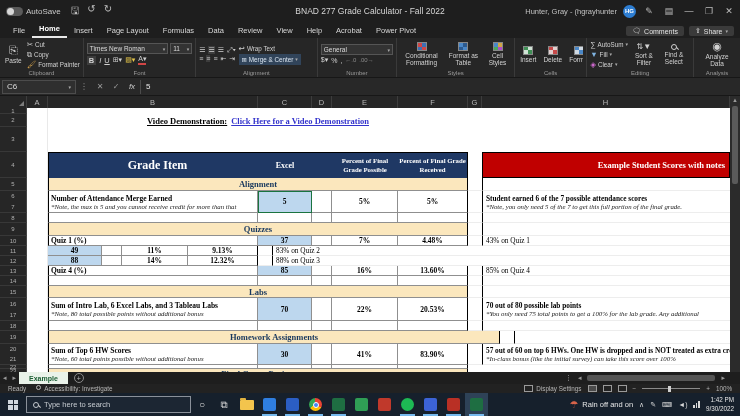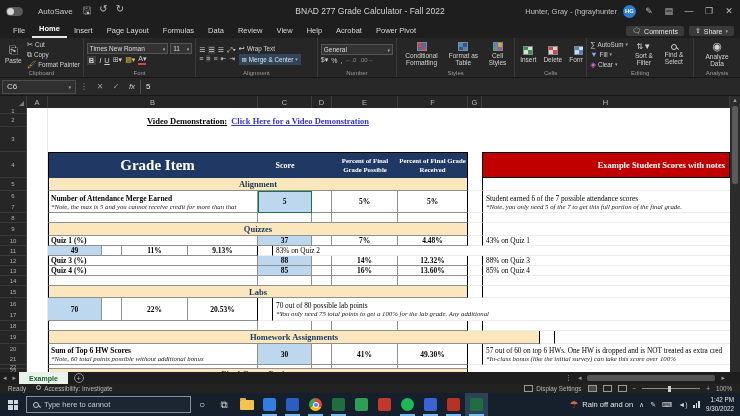--- a/index.html
+++ b/index.html
@@ -3,21 +3,21 @@
 <meta charset="utf-8">
 <style>
   * { margin:0; padding:0; box-sizing:border-box; }
   html,body { width:740px; height:416px; overflow:hidden; background:#000; }
   .screen { width:740px; height:416px; display:flex; flex-direction:column;
             font-family:"Liberation Sans", sans-serif; }
 
   
   .titlebar { height:22px; background:#1e1e1e; display:flex; align-items:center;
               color:#c9c9c9; font-size:8px; position:relative; flex:0 0 auto; }
-  .autosave { display:flex; align-items:center; gap:15px; padding:0 6px; }
+  .autosave { display:flex; align-items:center; gap:3px; padding:0 6px; }
   .toggle { width:17px; height:9px; border-radius:5px; background:#5a5a5a; position:relative; }
   .toggle::after { content:""; position:absolute; left:1px; top:1px; width:7px; height:7px;
                    border-radius:50%; background:#d8d8d8; }
   .qat { display:flex; gap:8px; color:#bdbdbd; font-size:10px; margin-left:4px; }
   .win-title { position:absolute; left:0; right:0; text-align:center; font-size:8.5px; color:#d6d6d6; pointer-events:none; }
   .tb-right { margin-left:auto; display:flex; align-items:center; gap:6px; padding-right:4px; z-index:2; }
   .user-name { font-size:7.5px; color:#c2c2c2; }
   .avatar { width:13px; height:13px; border-radius:50%; background:#2d7dd2; color:#fff;
             font-size:6px; font-weight:bold; display:flex; align-items:center; justify-content:center; }
   .winbtn { width:14px; text-align:center; color:#bdbdbd; font-size:9px; }
@@ -87,35 +87,35 @@
   .cH { flex:1; overflow:hidden; }
   .tcell { border-right:1px solid #8f8f8f; border-bottom:1px solid #8f8f8f; }
   .tl { border-left:1.5px solid #000; }
   .tr2 { border-right:1.5px solid #000 !important; }
   .lbl { font-weight:bold; font-size:7.5px; color:#000; padding-left:2px; display:flex; align-items:center; white-space:nowrap; overflow:hidden; }
   .nte { font-style:italic; font-size:6.8px; color:#1a1a1a; padding-left:2px; white-space:nowrap; overflow:hidden; }
   .score { background:#BDD7EE; font-weight:bold; font-size:7.5px; display:flex; align-items:center; justify-content:center; }
   .sel { outline:1.5px solid #1a7340; outline-offset:-1px; }
   .val { font-weight:bold; font-size:7.5px; display:flex; align-items:center; justify-content:center; }
   .navy { background:#1F3864; color:#fff; }
-  .navy.h1 { font-weight:bold; font-size:15px; display:flex; align-items:center; justify-content:center;padding-left:8px; }
+  .navy.h1 { font-weight:bold; font-size:12px; display:flex; align-items:center; justify-content:center;padding-left:8px; }
   .navy.h2 { font-weight:bold; font-size:8px; display:flex; align-items:center; justify-content:center; }
   .navy.h3 { font-weight:bold; font-size:6.8px; line-height:1.2; display:flex; align-items:center;
              justify-content:center; text-align:center; }
   .tan { background:#FBE7BD; color:#17375E; font-weight:bold; font-size:8.5px;
          display:flex; align-items:center; justify-content:center; }
   .videoc { display:flex; align-items:center; justify-content:center; gap:4px; font-size:8.5px; font-weight:bold; }
   .vpfx { color:#000; text-decoration:underline; }
   .vlink { color:#3333cc; text-decoration:underline; }
   .redhdr { background:#C00000; color:#fff; font-weight:bold; font-size:8.5px;
             border:1.5px solid #000; display:flex; align-items:center; justify-content:flex-end;
             padding-right:4px; white-space:nowrap; }
   .noteL { border-left:1.5px solid #000; }
   .gl { border-bottom:1px solid #ededed; }
-  .hbold { font-weight:normal; font-size:7.3px; color:#000; padding-left:3px; white-space:nowrap; overflow:hidden; }
+  .hbold { font-weight:bold; font-size:7.3px; color:#000; padding-left:3px; white-space:nowrap; overflow:hidden; }
   .hital { font-style:italic; font-size:6.8px; color:#1a1a1a; padding-left:3px; white-space:nowrap; overflow:hidden; }
   .hreg { font-size:7.3px; color:#000; padding-left:3px; display:flex; align-items:center; white-space:nowrap; }
   .entry { display:flex; flex-direction:column; justify-content:center; }
   .vscroll { width:10px; background:#2b2b2b; display:flex; flex-direction:column; align-items:center; }
   .vthumb { width:6px; height:78px; background:#5a5a5a; margin-top:2px; border-radius:2px; }
   .sarrow { color:#9a9a9a; font-size:6px; line-height:8px; }
 
   
   .tabbar { height:12px; background:#1e1e1e; display:flex; align-items:center; color:#bdbdbd;
             font-size:7px; flex:0 0 auto; }
@@ -484,21 +484,21 @@
             <div class="cE"></div>
             <div class="cF"></div>
             <div class="cG"></div>
             <div class="cH"></div>
         </div>
 
         <div class="row" style="height:26px">
           <div class="rn">4</div>
           <div class="cA"></div>
           <div class="cB navy h1 tl" style="border-top:1.5px solid #000">Grade Item</div>
-          <div class="cC navy h2" style="border-top:1.5px solid #000">Score</div>
+          <div class="cC navy h2" style="border-top:1.5px solid #000">Excel</div>
           <div class="cD navy" style="border-top:1.5px solid #000"></div>
           <div class="cE navy h3" style="border-top:1.5px solid #000">Percent of Final Grade Possible</div>
           <div class="cF navy h3 tr2" style="border-top:1.5px solid #000">Percent of Final Grade Received</div>
           <div class="cG"></div>
           <div class="cH redhdr">Example Student Scores with notes</div>
         </div>
 
         <div class="row" style="height:13px">
           <div class="rn">5</div>
           <div class="cA"></div>
@@ -565,21 +565,20 @@
           <div class="cC tcell score">49</div>
           <div class="cD tcell"></div>
           <div class="cE tcell val">11%</div>
           <div class="cF tcell tr2 val">9.13%</div>
           <div class="cG gl"></div>
             <div class="cH noteL gl hreg">83% on Quiz 2</div>
         </div>
         <div class="row" style="height:10px">
           <div class="rn">12</div>
           <div class="cA"></div>
-          <div class="cB tl tcell lbl">Quiz 3 (%)</div>
           <div class="cC tcell score">88</div>
           <div class="cD tcell"></div>
           <div class="cE tcell val">14%</div>
           <div class="cF tcell tr2 val">12.32%</div>
           <div class="cG gl"></div>
             <div class="cH noteL gl hreg">88% on Quiz 3</div>
         </div>
         <div class="row" style="height:10px">
           <div class="rn">13</div>
           <div class="cA"></div>
@@ -611,20 +610,24 @@
           <div class="cG gl"></div>
             <div class="cH noteL gl"></div>
         </div>
 
         <div class="row" style="height:23px">
           <div class="rn dbl">
               <span>16</span>
               <span>17</span>
             </div>
           <div class="cA"></div>
+          <div class="cB tl tcell entry">
+            <div class="lbl">Sum of Intro Lab, 6 Excel Labs, and 3 Tableau Labs</div>
+            <div class="nte">*Note, 80 total possible points without additional bonus</div>
+          </div>
           <div class="cC tcell score">70</div>
           <div class="cD tcell"></div>
           <div class="cE tcell val">22%</div>
           <div class="cF tcell tr2 val">20.53%</div>
           <div class="cG gl"></div>
           <div class="cH noteL gl entry">
             <div class="hbold">70 out of 80 possible lab points</div>
             <div class="hital">*You only need 75 total points to get a 100% for the lab grade. Any additional</div>
           </div>
         </div>
@@ -637,39 +640,39 @@
             <div class="cD tcell"></div>
             <div class="cE tcell"></div>
             <div class="cF tcell tr2"></div>
             <div class="cG gl"></div>
             <div class="cH noteL gl"></div>
         </div>
 
         <div class="row" style="height:13px">
           <div class="rn">19</div>
           <div class="cA"></div>
-          <div class="tan tl tr2 tcell" style="width:492px">Homework Assignments</div>
+          <div class="tan tl tr2 tcell" style="width:452px">Homework Assignments</div>
           <div class="cG gl"></div>
             <div class="cH noteL gl"></div>
         </div>
 
         <div class="row" style="height:21px">
           <div class="rn dbl">
               <span>20</span>
               <span>21</span>
             </div>
           <div class="cA"></div>
           <div class="cB tl tcell entry">
             <div class="lbl">Sum of Top 6 HW Scores</div>
             <div class="nte">*Note, 60 total points possible without additional bonus</div>
           </div>
           <div class="cC tcell score">30</div>
           <div class="cD tcell"></div>
           <div class="cE tcell val">41%</div>
-          <div class="cF tcell tr2 val">49.30%</div>
+          <div class="cF tcell tr2 val">83.90%</div>
           <div class="cG gl"></div>
           <div class="cH noteL gl entry">
             <div class="hbold">57 out of 60 on top 6 HWs. One HW is dropped and is NOT treated as extra cred</div>
             <div class="hital">*In-class bonus (like the initial survey) can take this score over 100%</div>
           </div>
         </div>
 
         <div class="row" style="height:4px">
           <div class="rn">22</div>
           <div class="cA"></div>
@@ -735,21 +738,21 @@
     <div class="startbtn">
       <span class="winlogo">
           <span></span>
           <span></span>
           <span></span>
           <span></span>
         </span>
     </div>
     <div class="searchbox">
       <span class="mag" style="border-color:#c4c9cf"></span>
-      <span>Type here to cannot</span>
+      <span>Type here to search</span>
     </div>
     <span class="tbico">○</span>
     <span class="tbico">⧉</span>
     <div class="apps">
       <span class="app">
           <span class="folder"></span>
         </span>
       <span class="app open">
           <span class="sq" style="background:#2f7ee0"></span>
         </span>

